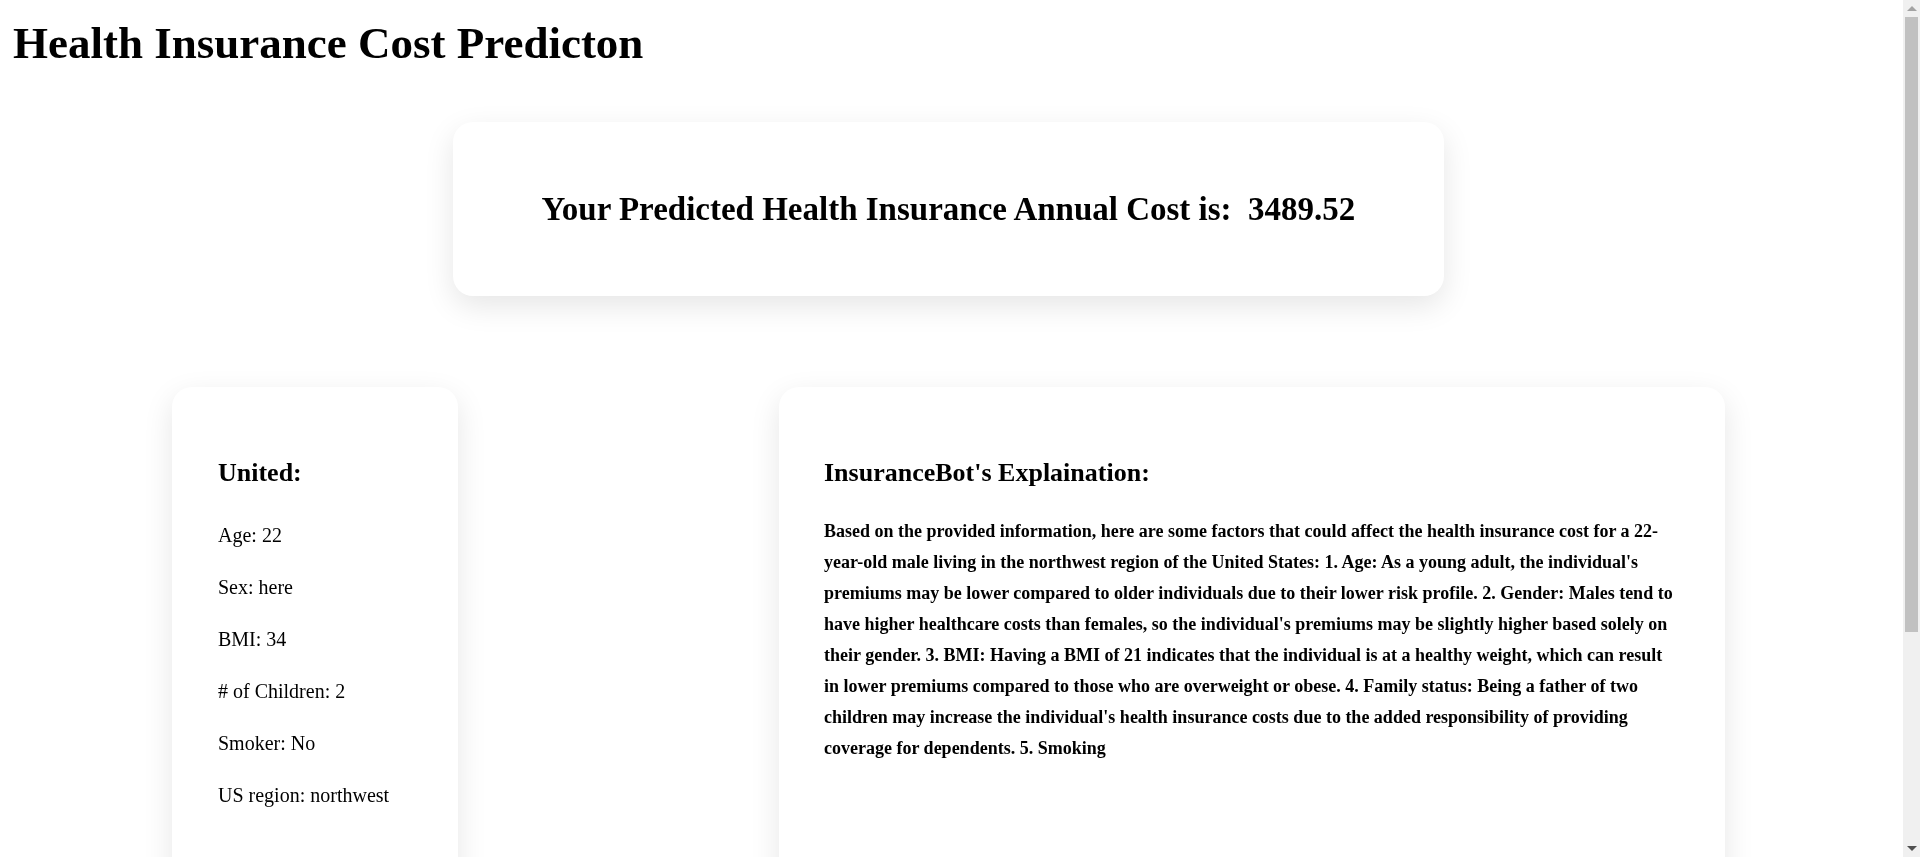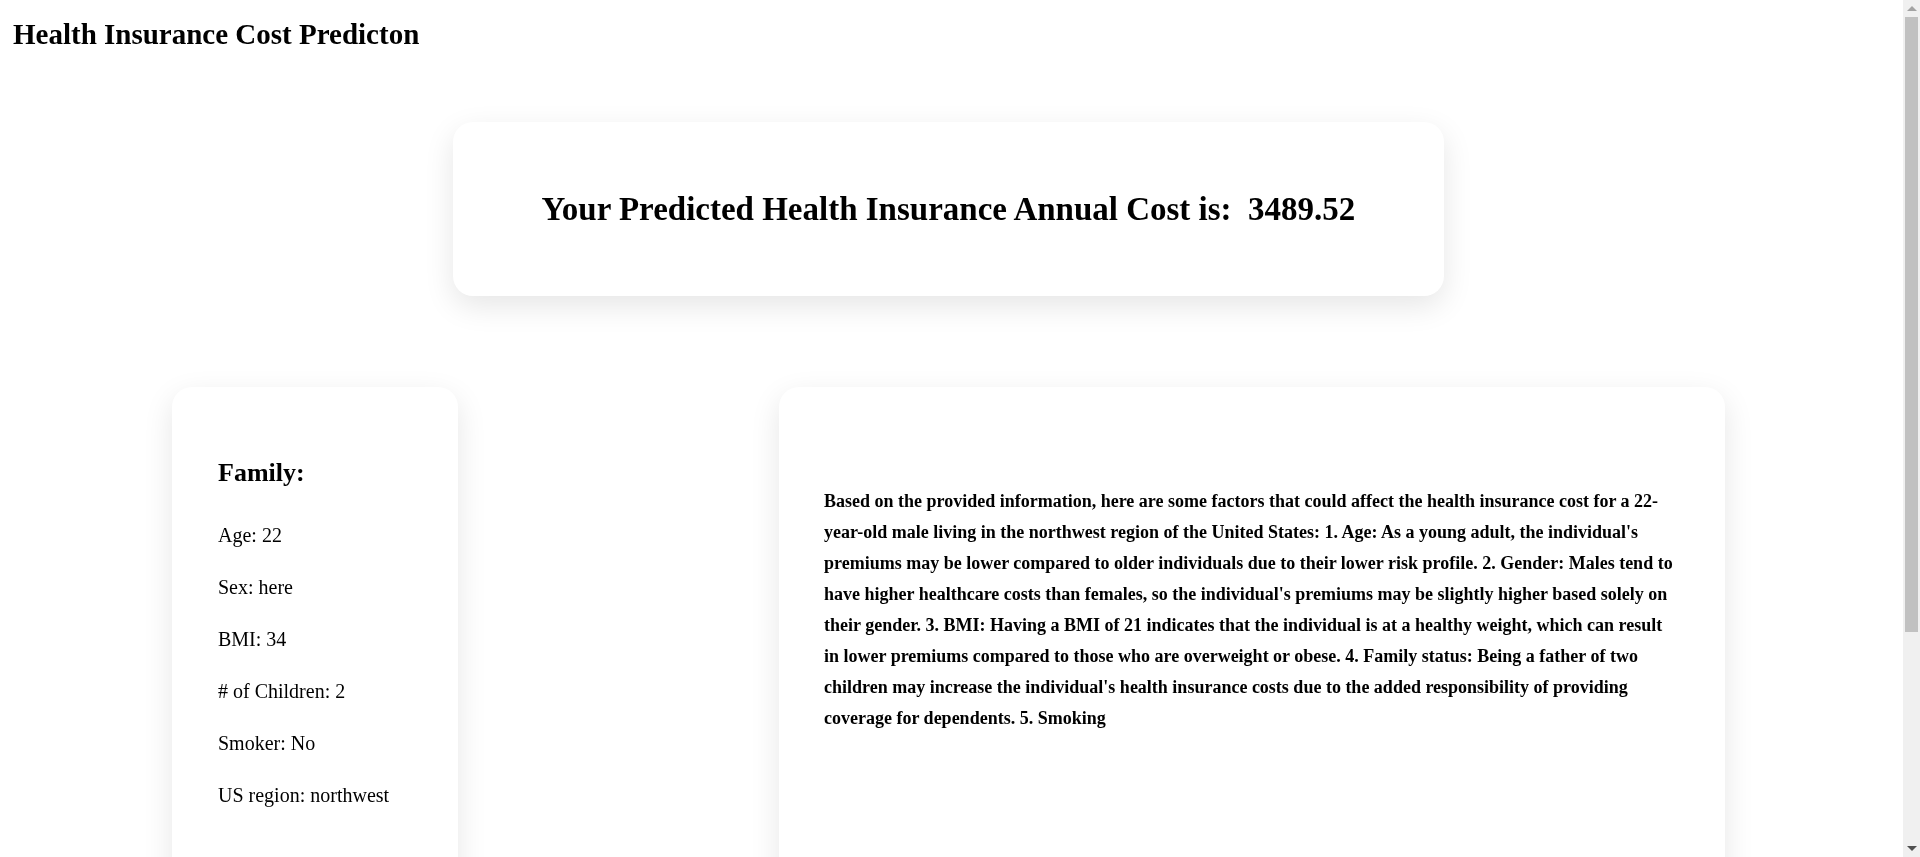--- a/index.html
+++ b/index.html
@@ -18,21 +18,21 @@
     width: 1903px;
     height: 857px;
     overflow: hidden;
     background: #ffffff;
   }
   .page-title {
     position: absolute;
     left: 13px;
     top: 18px;
     margin: 0;
-    font-size: 29px;
+    font-size: 45px;
     font-weight: bold;
     line-height: 1.15;
     white-space: nowrap;
   }
   .card {
     position: absolute;
     background: #ffffff;
     border-radius: 20px;
     box-shadow: 0 10px 30px rgba(0,0,0,0.10);
     box-sizing: border-box;
@@ -136,32 +136,33 @@
 <body>
 
 <div class="viewport">
   <h1 class="page-title">Health Insurance Cost Predicton</h1>
 
   <div class="card prediction-card">
     <div class="prediction-text">Your Predicted Health Insurance Annual Cost is:  3489.52</div>
   </div>
 
   <div class="card profile-card">
-    <h3 class="card-heading">Family:</h3>
+    <h3 class="card-heading">United:</h3>
     <ul class="profile-list">
       <li class="profile-item">Age: 22</li>
       <li class="profile-item">Sex: here</li>
       <li class="profile-item">BMI: 34</li>
       <li class="profile-item"># of Children: 2</li>
       <li class="profile-item">Smoker: No</li>
       <li class="profile-item">US region: northwest</li>
     </ul>
   </div>
 
   <div class="card explain-card">
+    <h3 class="card-heading">InsuranceBot's Explaination:</h3>
     <p class="explain-body">Based on the provided information, here are some factors that could affect the health insurance cost for a 22-year-old male living in the northwest region of the United States: 1. Age: As a young adult, the individual's premiums may be lower compared to older individuals due to their lower risk profile. 2. Gender: Males tend to have higher healthcare costs than females, so the individual's premiums may be slightly higher based solely on their gender. 3. BMI: Having a BMI of 21 indicates that the individual is at a healthy weight, which can result in lower premiums compared to those who are overweight or obese. 4. Family status: Being a father of two children may increase the individual's health insurance costs due to the added responsibility of providing coverage for dependents. 5. Smoking</p>
   </div>
 </div>
 
 <div class="scrollbar">
   <div class="scroll-arrow up">
     <span class="tri-up"></span>
   </div>
   <div class="scroll-thumb"></div>
   <div class="scroll-arrow down">

